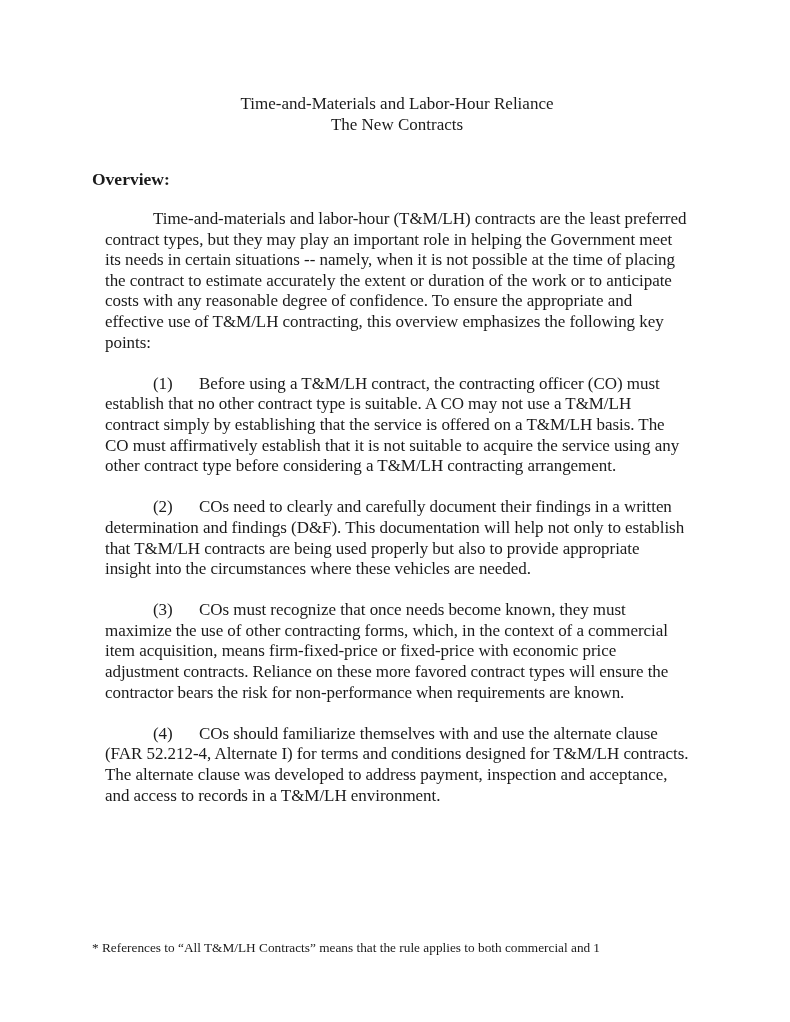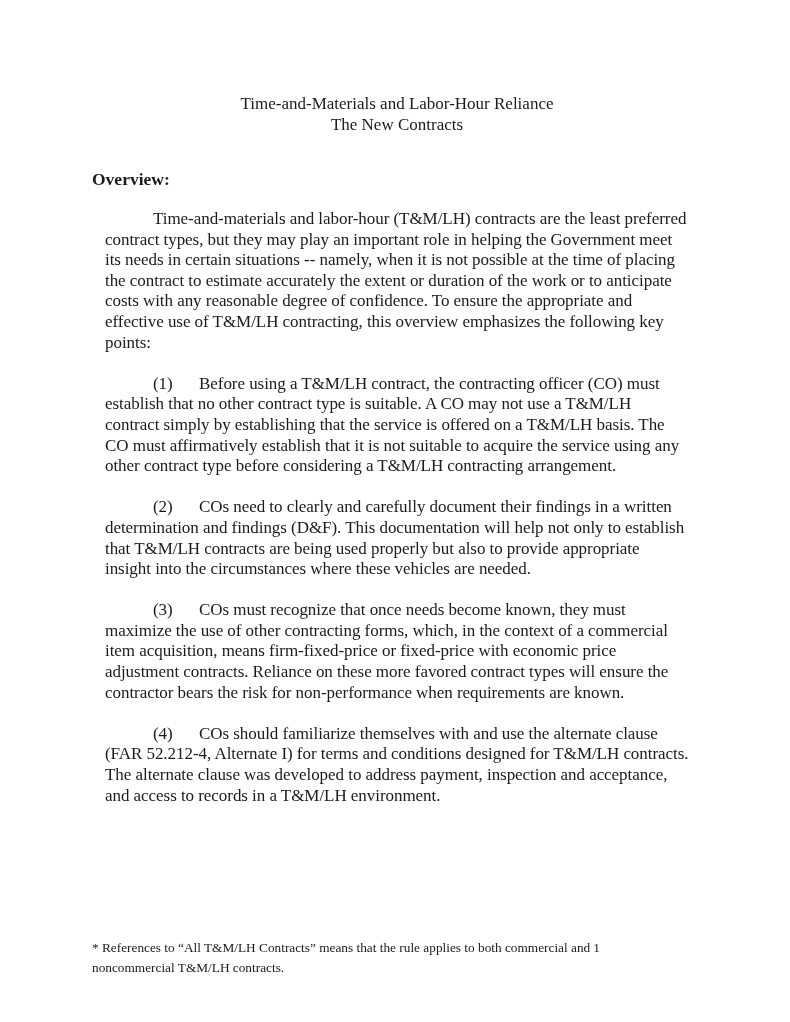--- a/index.html
+++ b/index.html
@@ -79,14 +79,13 @@
 
   <p class="para item"><span class="num">(2)</span><span>COs need to clearly and carefully document their findings in a written determination and findings (D&amp;F). This documentation will help not only to establish that T&amp;M/LH contracts are being used properly but also to provide appropriate insight into the circumstances where these vehicles are needed.</span></p>
 
   <p class="para item"><span class="num">(3)</span><span>COs must recognize that once needs become known, they must maximize the use of other contracting forms, which, in the context of a commercial item acquisition, means firm-fixed-price or fixed-price with economic price adjustment contracts. Reliance on these more favored contract types will ensure the contractor bears the risk for non-performance when requirements are known.</span></p>
 
   <p class="para item"><span class="num">(4)</span><span>COs should familiarize themselves with and use the alternate clause (FAR 52.212-4, Alternate I) for terms and conditions designed for T&amp;M/LH contracts. The alternate clause was developed to address payment, inspection and acceptance, and access to records in a T&amp;M/LH environment.</span></p>
 </div>
 
 <div class="footnote">
   <div><span>* References to “All T&amp;M/LH Contracts” means that the rule applies to both commercial and</span><span class="page-num">1</span></div>
-  <div>noncommercial T&amp;M/LH contracts.</div>
 </div>
 
 </body></html>

